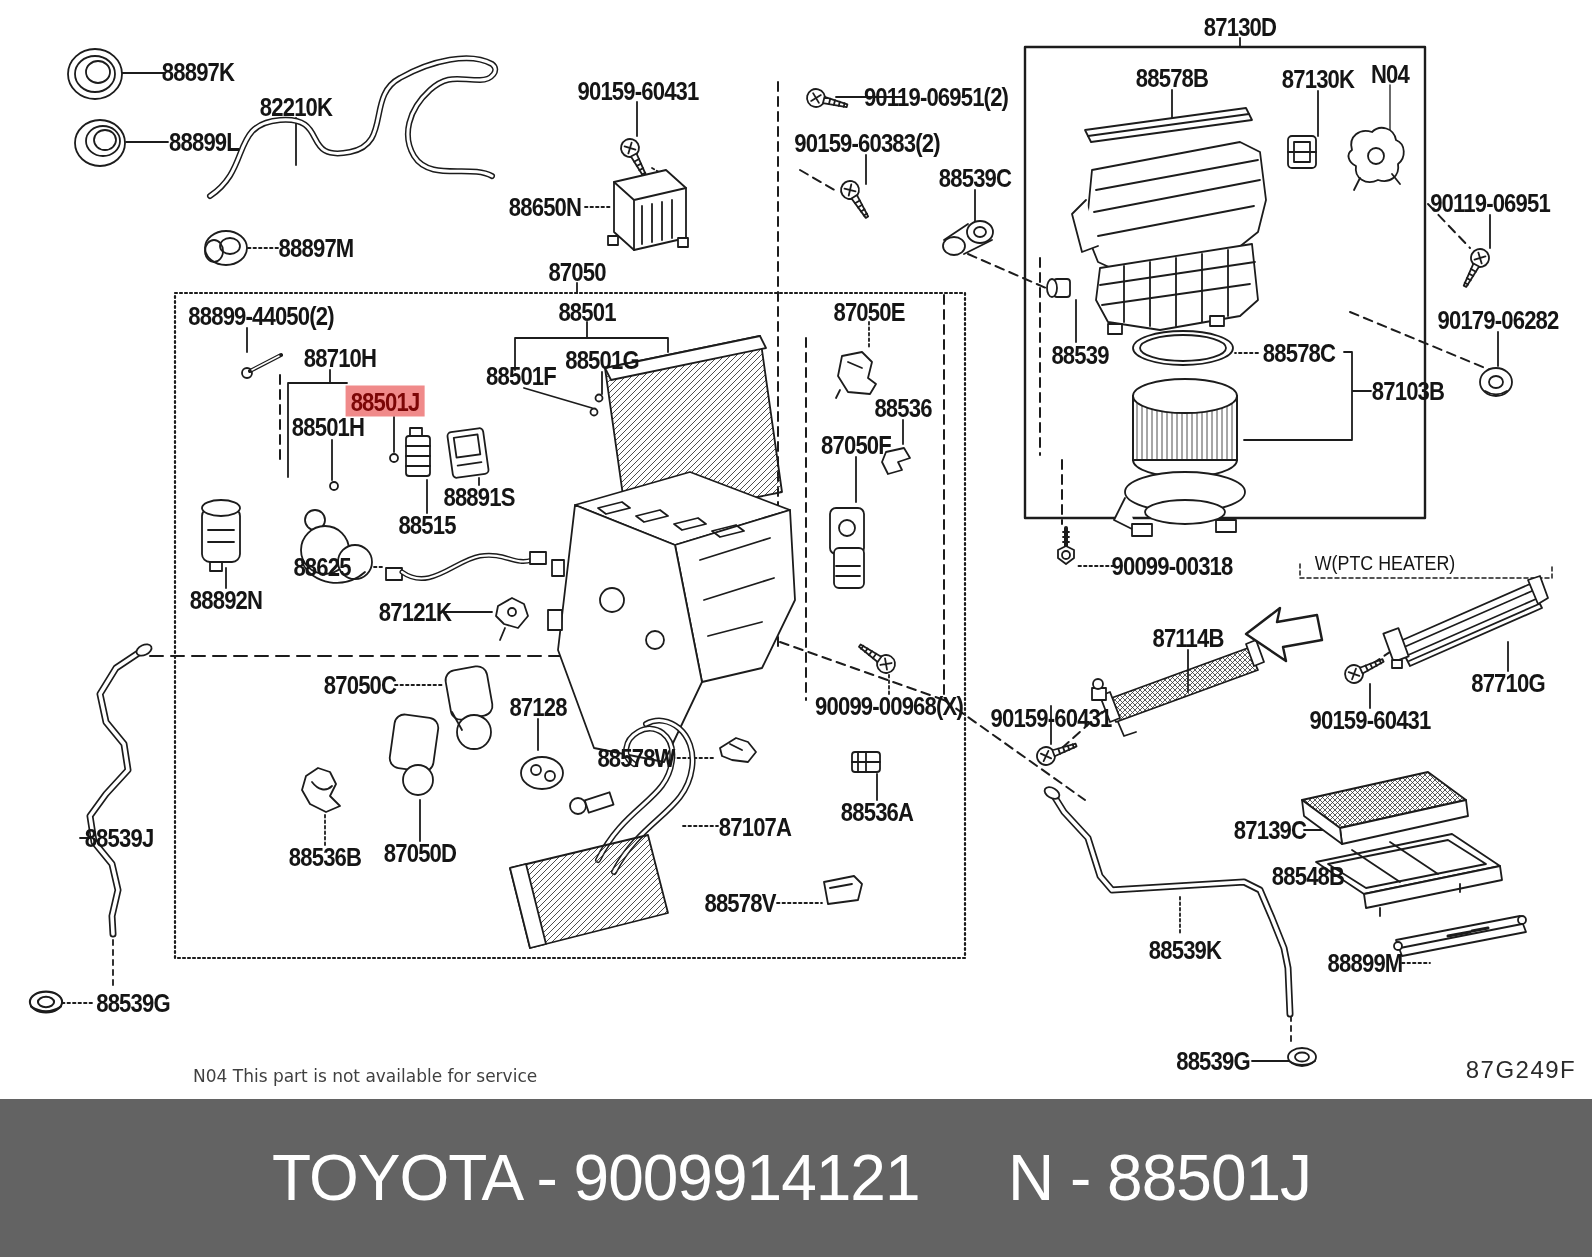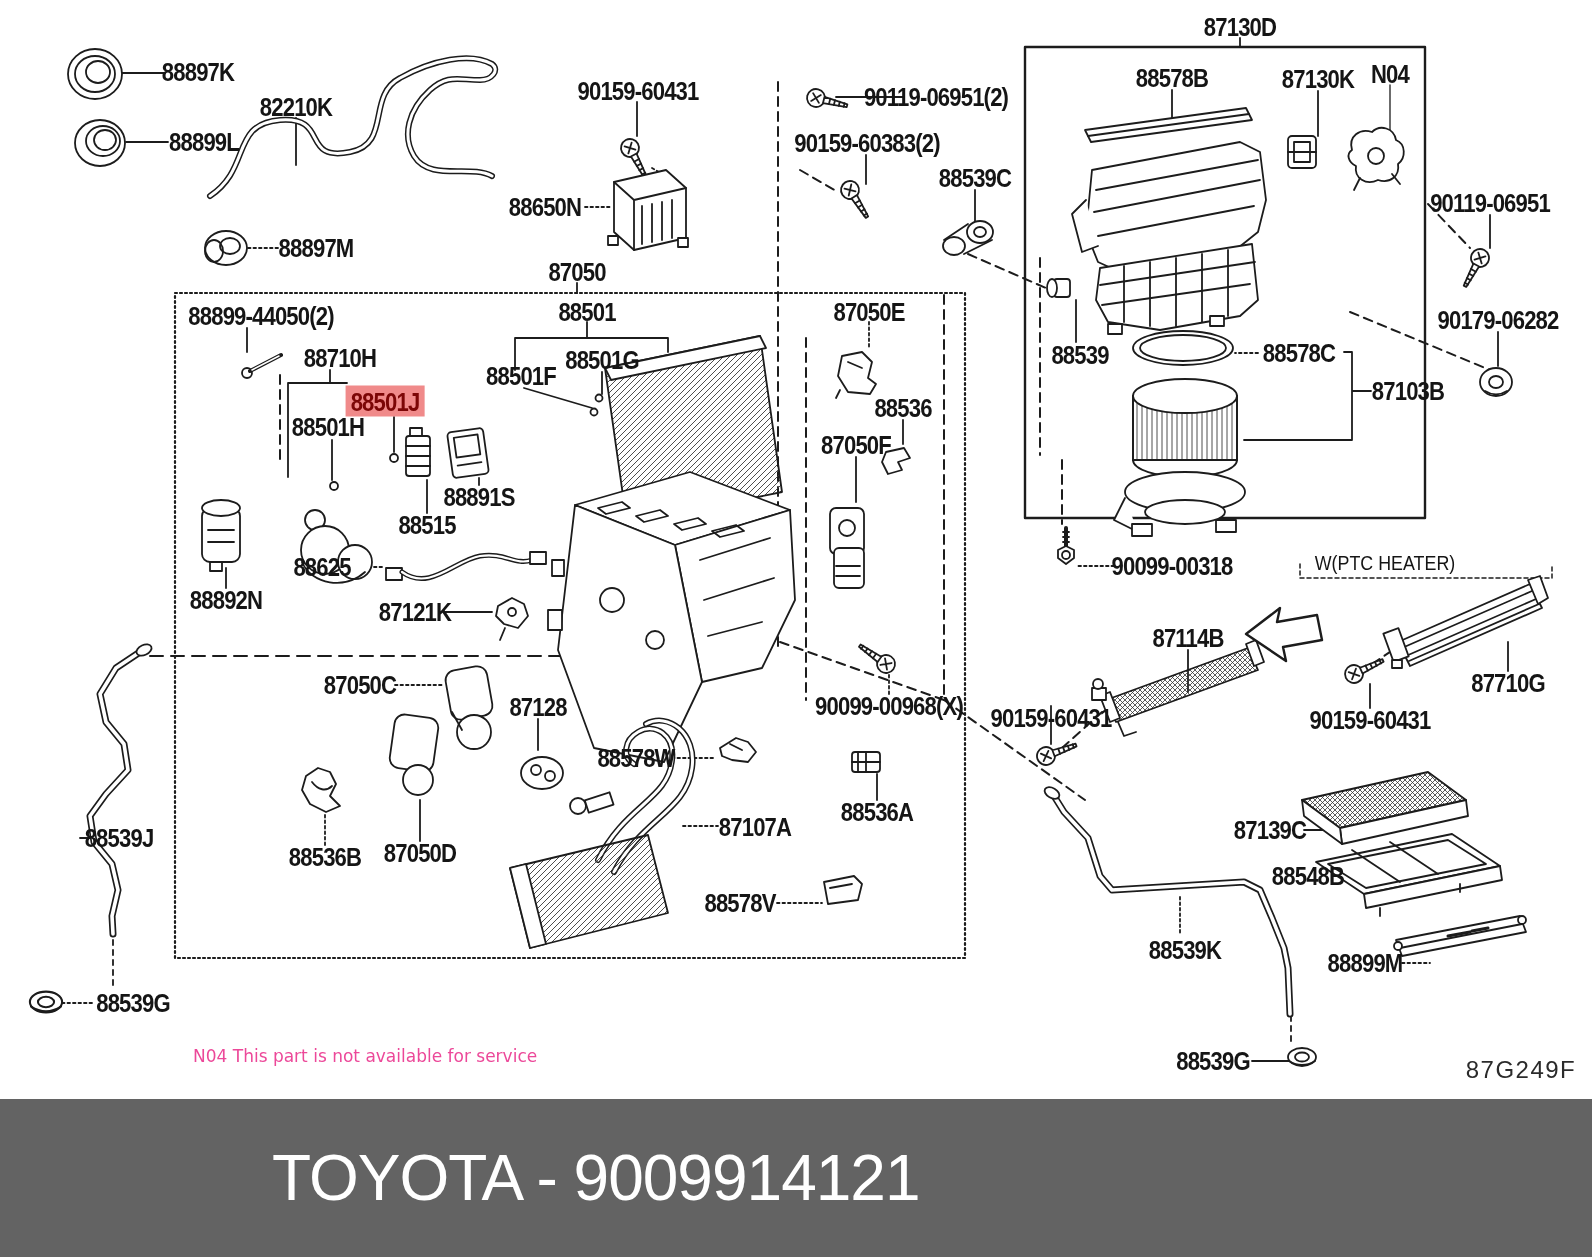--- a/index.html
+++ b/index.html
@@ -6,21 +6,21 @@
   #stage{position:relative;width:1592px;height:1258px;background:#ffffff;overflow:hidden;
          font-family:"Liberation Sans",sans-serif;}
   #art{position:absolute;left:0;top:0;}
   .lbl{position:absolute;transform:translate(-50%,-50%) scaleX(0.85);transform-origin:center;
        font:bold 26px/1 "Liberation Sans",sans-serif;letter-spacing:-1px;color:#151515;
        white-space:nowrap;z-index:3;}
   .hl{background:var(--highlight-bg,#f08a8a);color:var(--highlight-fg,#7c0606);
       padding:3px 6px 2px 6px;}
   .thin{font-weight:normal;font-size:21px;letter-spacing:0;}
   .footnote{position:absolute;transform:translate(0,-50%);font:bold 17px/1 "DejaVu Sans",sans-serif;
-       font-weight:500;color:#ec4899;white-space:nowrap;z-index:3;}
+       font-weight:500;color:#404040;white-space:nowrap;z-index:3;margin-top:20px;}
   .diagcode{position:absolute;transform:translate(-50%,-50%);font:24px/1 "Liberation Sans",sans-serif;
        letter-spacing:1.5px;color:#2b2b2b;white-space:nowrap;z-index:3;margin-top:7px;}
   .banner{position:absolute;left:0;top:1099px;width:1592px;height:158px;
        background:var(--banner-bg,#636363);z-index:4;}
   .banner span{position:absolute;top:50%;transform:translate(0,-50%);
        font:64px/1 "Liberation Sans",sans-serif;letter-spacing:-1px;
        color:var(--banner-fg,#ffffff);white-space:nowrap;}
   .banner .t1{left:272px;}
   .banner .t2{left:1008px;}
 </style>
@@ -479,14 +479,15 @@
   <div class="lbl" style="left:1185px;top:950px">88539K</div>
   <div class="lbl" style="left:1213px;top:1061px">88539G</div>
   <div class="lbl" style="left:119px;top:838px">88539J</div>
   <div class="lbl" style="left:133px;top:1003px">88539G</div>
 
   <div class="footnote" style="left:193px;top:1056px">N04 This part is not available for service</div>
   <div class="diagcode" style="left:1521px;top:1063px">87G249F</div>
 
   <div class="banner">
     <span class="t1">TOYOTA - 9009914121</span>
+    <span class="t2">N - 88501J</span>
   </div>
 </div>
 
 </body></html>

